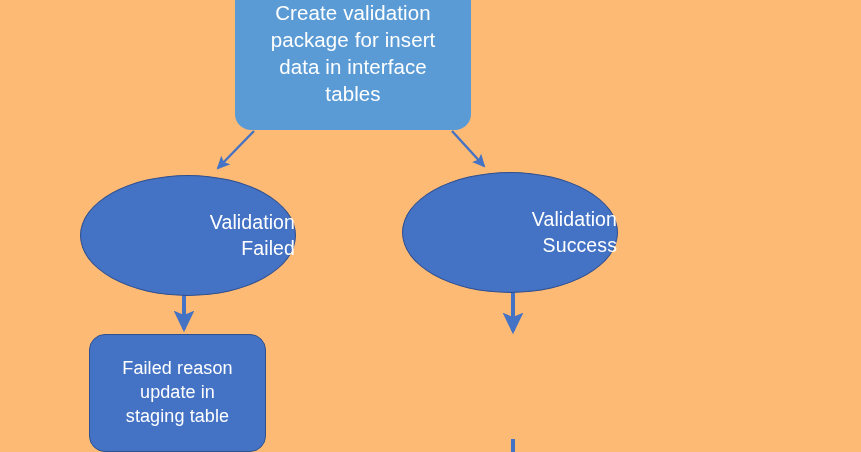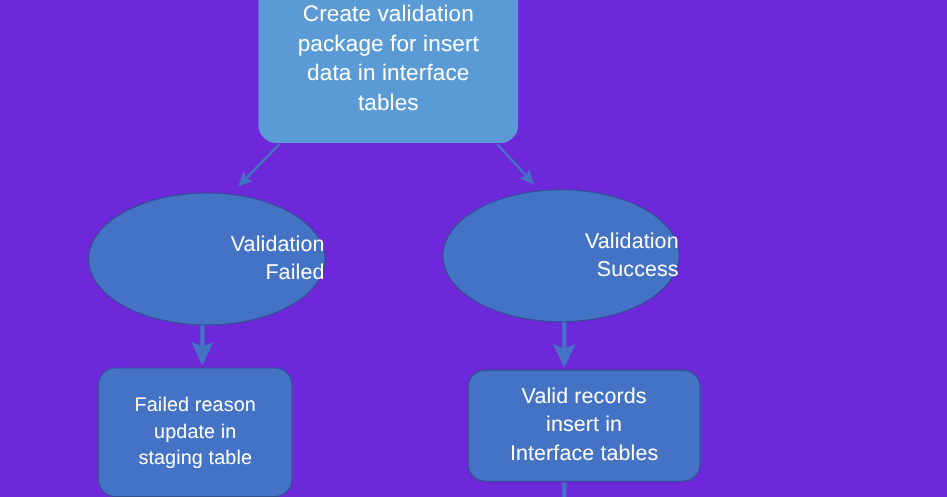--- a/index.html
+++ b/index.html
@@ -7,21 +7,21 @@
     padding: 0;
     background: #ffffff;
   }
   body {
     font-family: "Liberation Sans", sans-serif;
   }
   #canvas {
     position: relative;
     width: 861px;
     height: 452px;
-    background: #6d28d9;
+    background: #fdba74;
     overflow: hidden;
   }
   .node {
     position: absolute;
     display: flex;
     align-items: center;
     justify-content: center;
     text-align: center;
     color: #ffffff;
     box-sizing: border-box;
@@ -147,19 +147,14 @@
     <div class="node-text">Validation
 Success</div>
   </div>
 
   <div class="node process process-bottom-left">
     <div class="node-text">Failed reason
 update in
 staging table</div>
   </div>
 
-  <div class="node process process-bottom-right">
-    <div class="node-text">Valid records
-insert in
-Interface tables</div>
-  </div>
 
 </div>
 
 </body></html>

